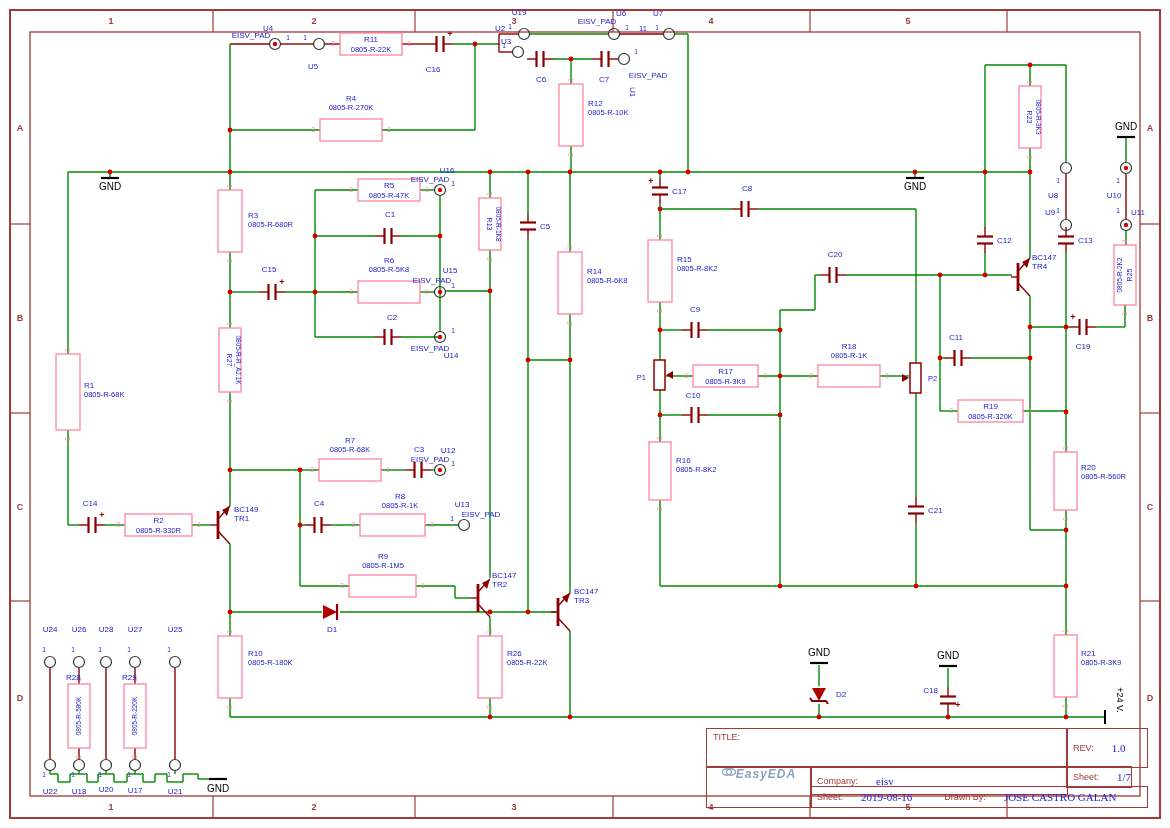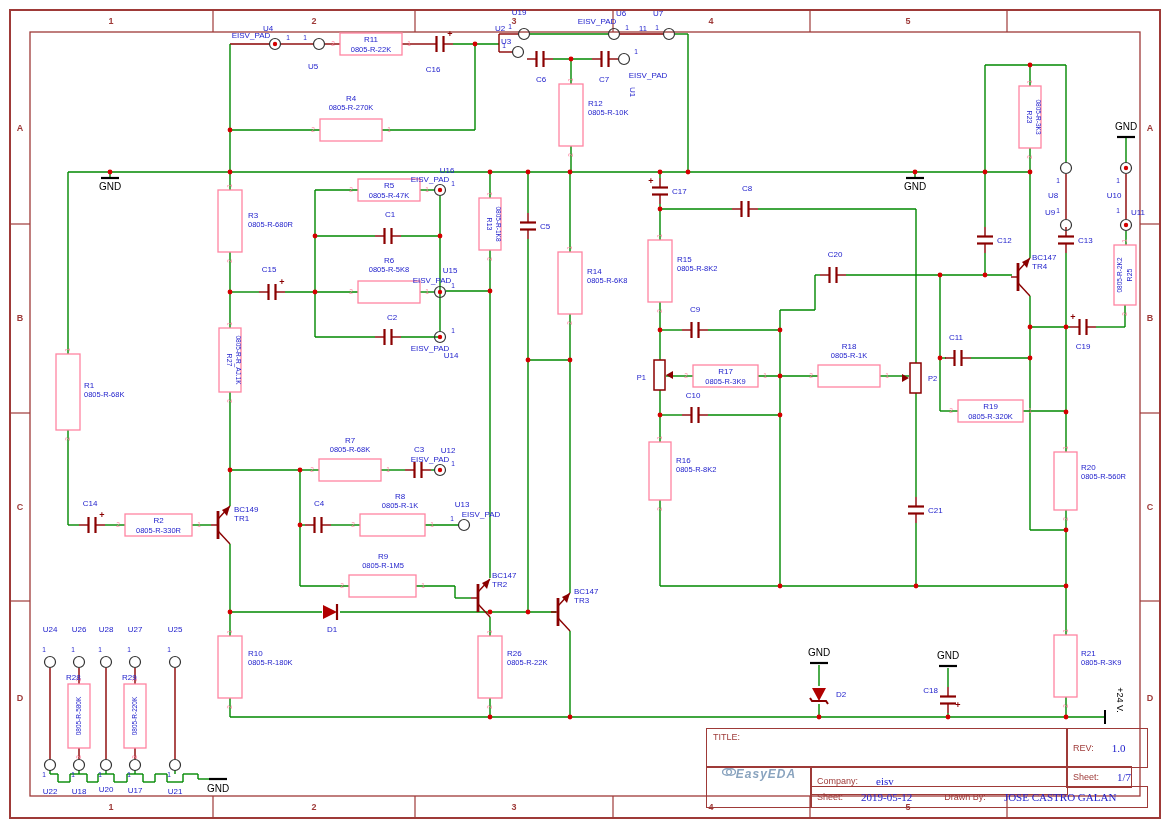--- a/index.html
+++ b/index.html
@@ -741,18 +741,18 @@
     <div class="tb-cell tb-row" style="left:810px;top:766px;width:258px;height:29px">
       <span class="tb-label">Company:</span>
       <span class="tb-value">eisv</span>
     </div>
     <div class="tb-cell tb-row" style="left:1066px;top:766px;width:66px;height:22px">
       <span class="tb-label">Sheet:</span>
       <span class="tb-value">1/7</span>
     </div>
     <div class="tb-cell tb-row" style="left:810px;top:786px;width:338px;height:22px">
       <span class="tb-label">Sheet:</span>
-      <span class="tb-value">2019-05-12</span>
+      <span class="tb-value">2019-08-16</span>
       <span class="tb-label" style="margin-left:14px">Drawn By:</span>
       <span class="tb-value">JOSE CASTRO GALAN</span>
     </div>
   </div>
 </div>
 
 </body></html>

